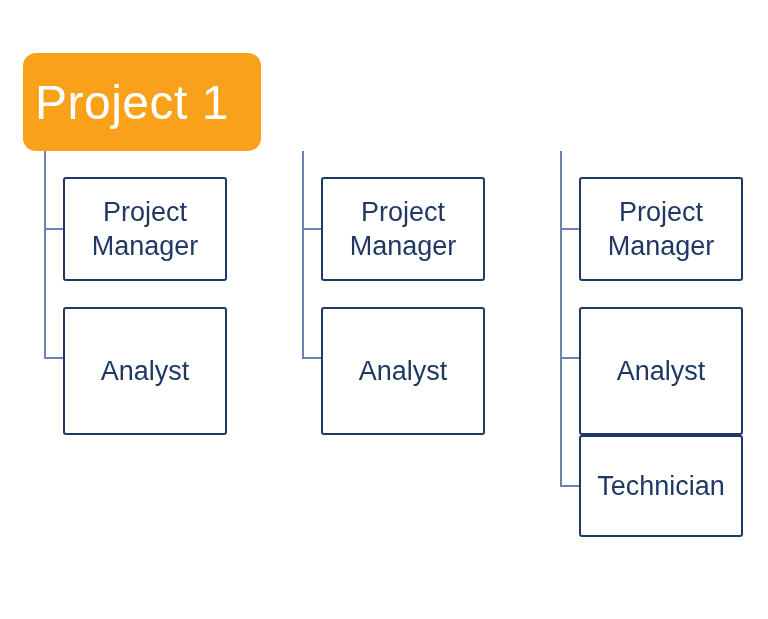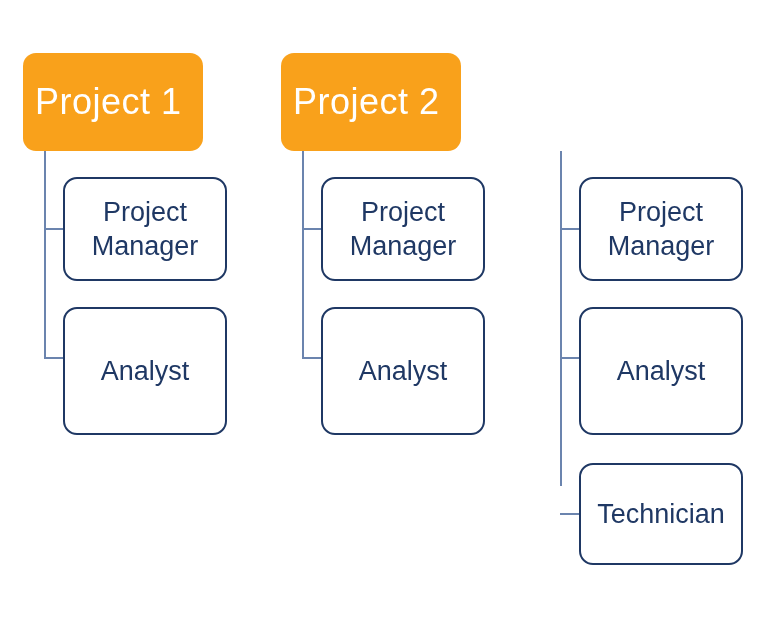--- a/index.html
+++ b/index.html
@@ -24,51 +24,51 @@
     background: var(--background);
   }
   .org-column { position: absolute; top: 0; width: 230px; height: 619px; }
   #col-1 { left: 23px; }
   #col-2 { left: 281px; }
   #col-3 { left: 539px; }
 
   .project-header {
     position: absolute;
     left: 0; top: 53px;
-    width: 180px; height: 98px;
+    width: 238px; height: 98px;
     background: var(--header-bg);
     border-radius: 13px;
     color: var(--header-text);
-    font-size: 36px;
+    font-size: 48px;
     display: flex;
     align-items: center;
     padding-left: 12px;
     letter-spacing: 0.5px;
     white-space: nowrap;
   }
 
   .role-node {
     position: absolute;
     left: 40px;
     width: 164px;
     background: var(--node-bg);
     border: 2px solid var(--node-border);
-    border-radius: 14px;
+    border-radius: 3px;
     color: var(--node-text);
     font-size: 27px;
     line-height: 1.26;
     display: flex;
     align-items: center;
     justify-content: center;
     text-align: center;
     padding: 0 8px;
   }
   .row-1 { top: 177px; height: 104px; }
   .row-2 { top: 307px; height: 128px; }
-  .row-3 { top: 435px; height: 102px; margin-top: 28px; }
+  .row-3 { top: 435px; height: 102px; }
 
   .vline {
     position: absolute;
     left: 21px; top: 151px;
     width: 1.5px;
     background: var(--connector);
   }
   .vline.two-rows   { height: 207px; }  
   .vline.three-rows { height: 335px; }  
 
@@ -93,21 +93,20 @@
     <div class="elbow row-2"></div>
     <div class="project-header">Project 1</div>
     <div class="role-node row-1">Project Manager</div>
     <div class="role-node row-2">Analyst</div>
   </div>
 
   <div class="org-column" id="col-2">
     <div class="vline two-rows"></div>
     <div class="elbow row-1"></div>
     <div class="elbow row-2"></div>
-    <div class="project-header">Project 2</div>
     <div class="role-node row-1">Project Manager</div>
     <div class="role-node row-2">Analyst</div>
   </div>
 
   <div class="org-column" id="col-3">
     <div class="vline three-rows"></div>
     <div class="elbow row-1"></div>
     <div class="elbow row-2"></div>
     <div class="elbow row-3"></div>
     <div class="role-node row-1">Project Manager</div>

